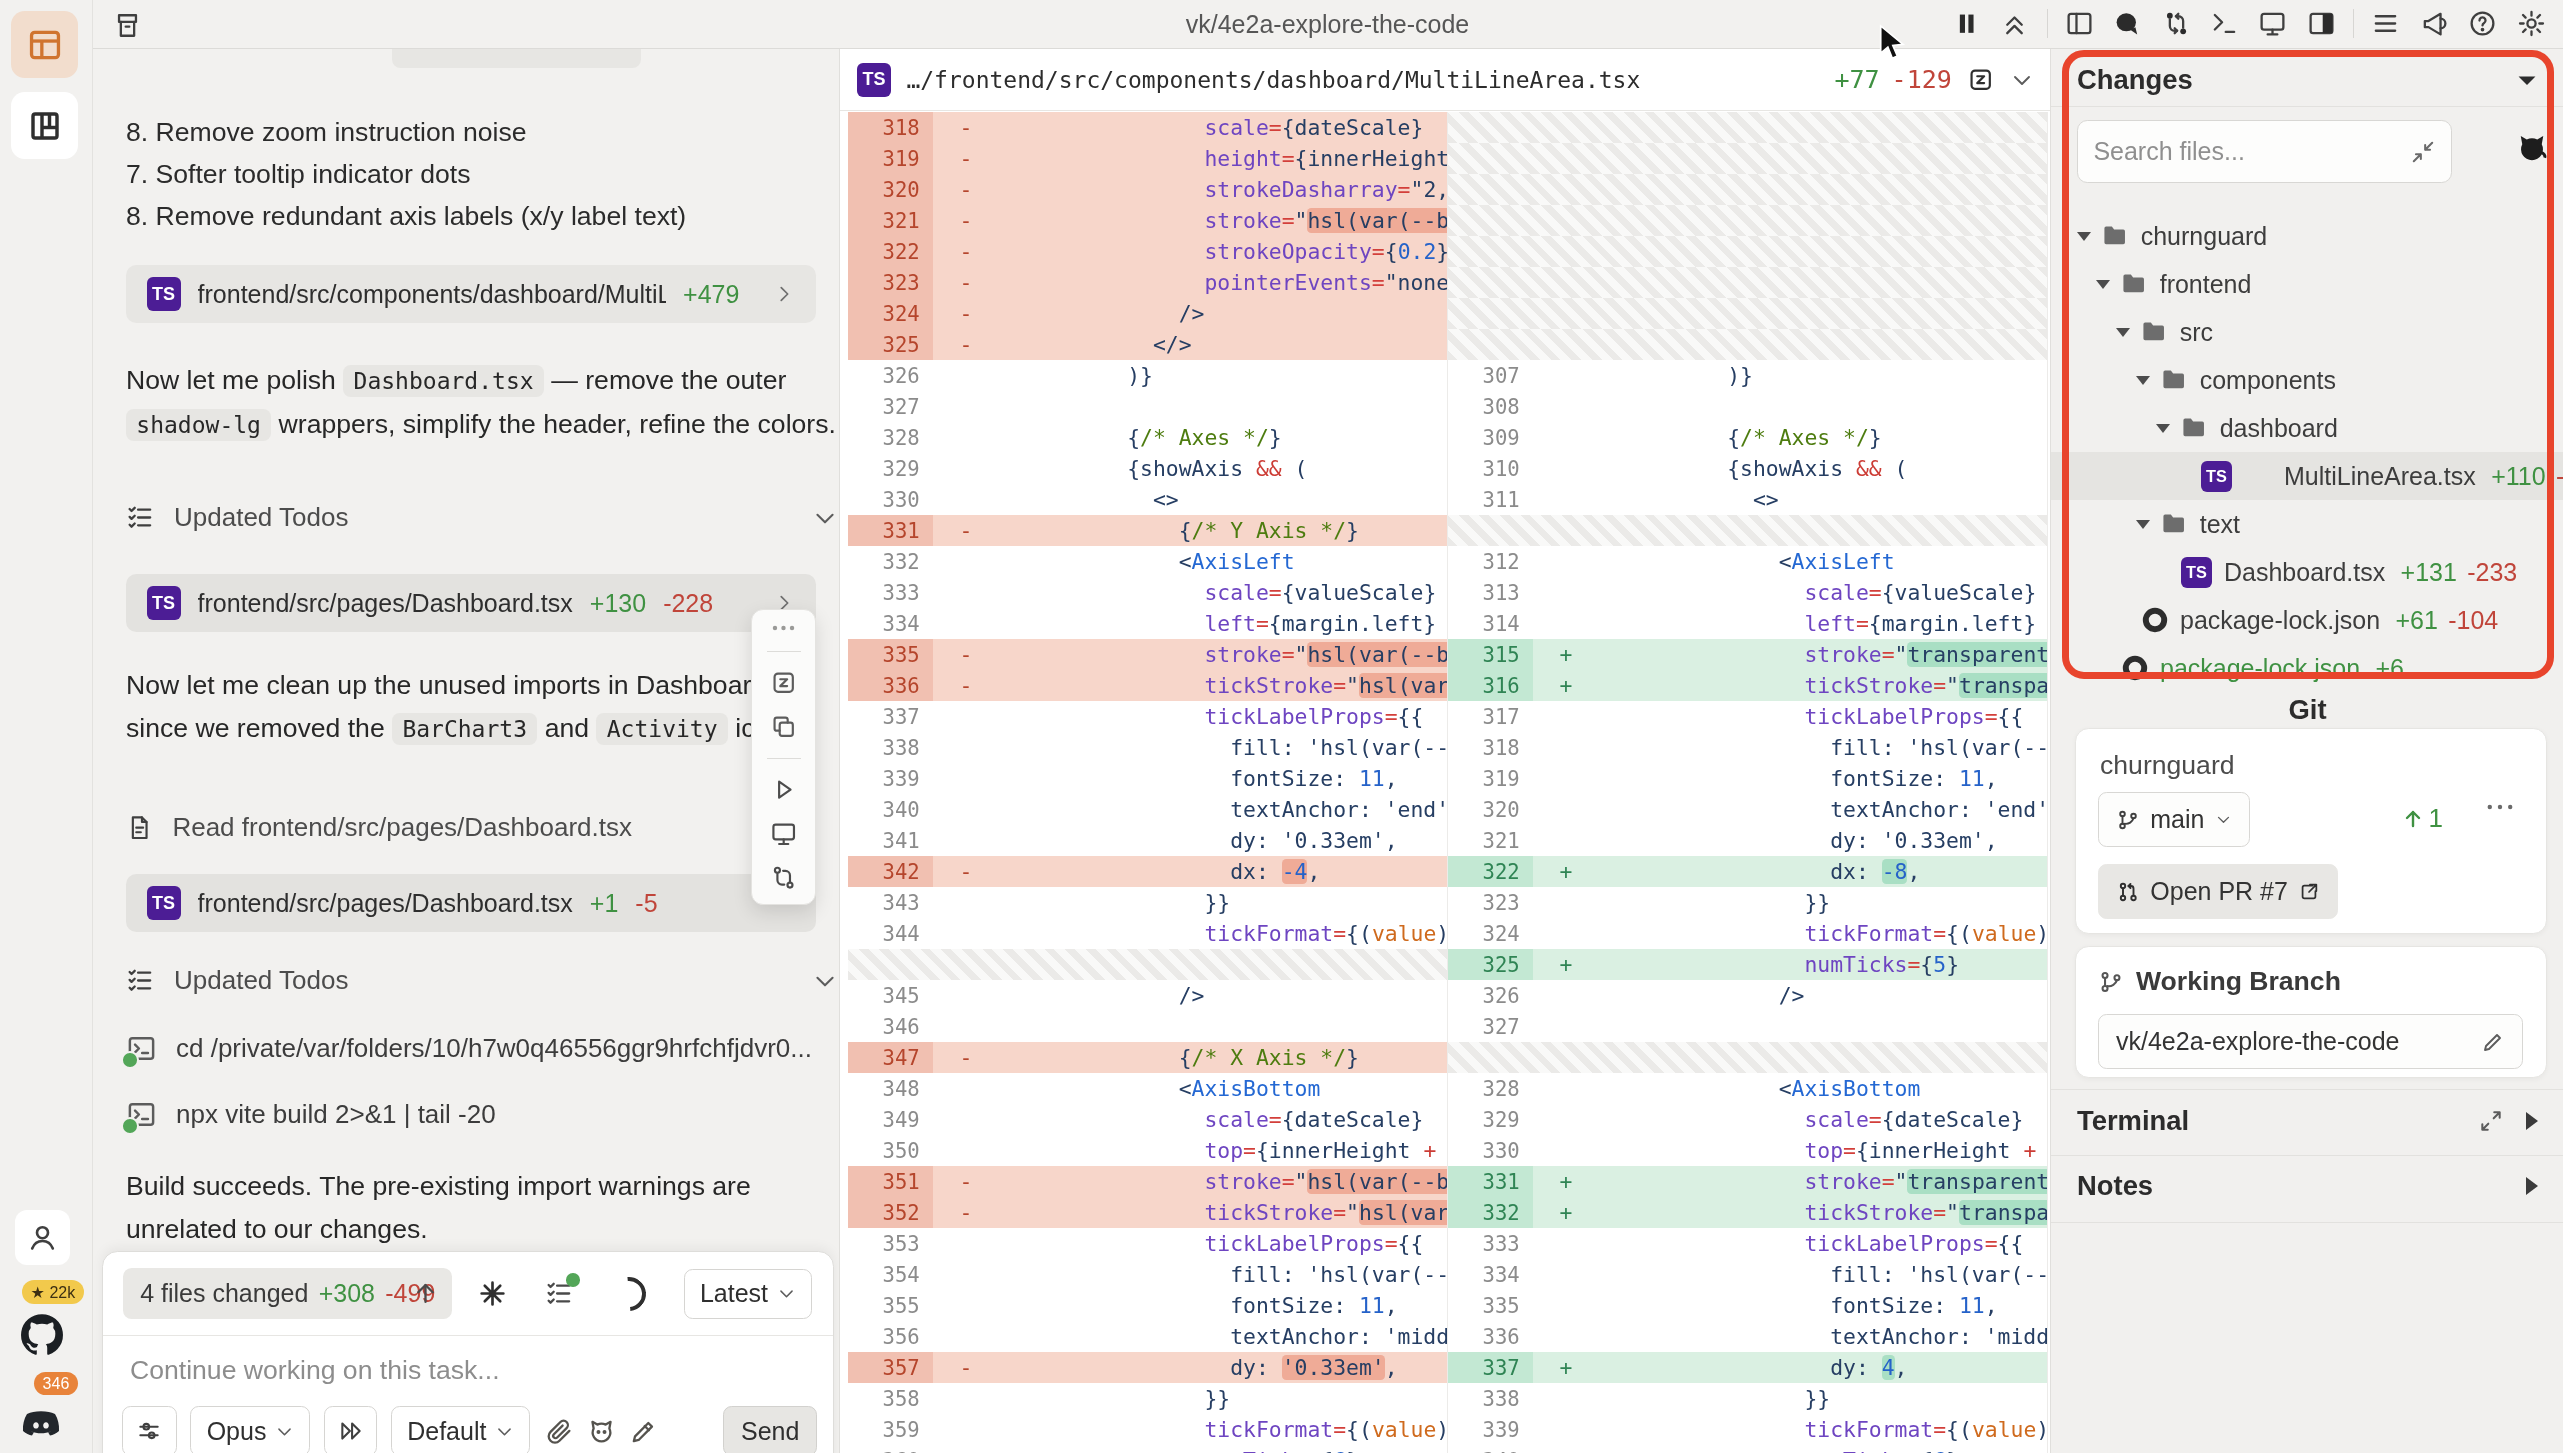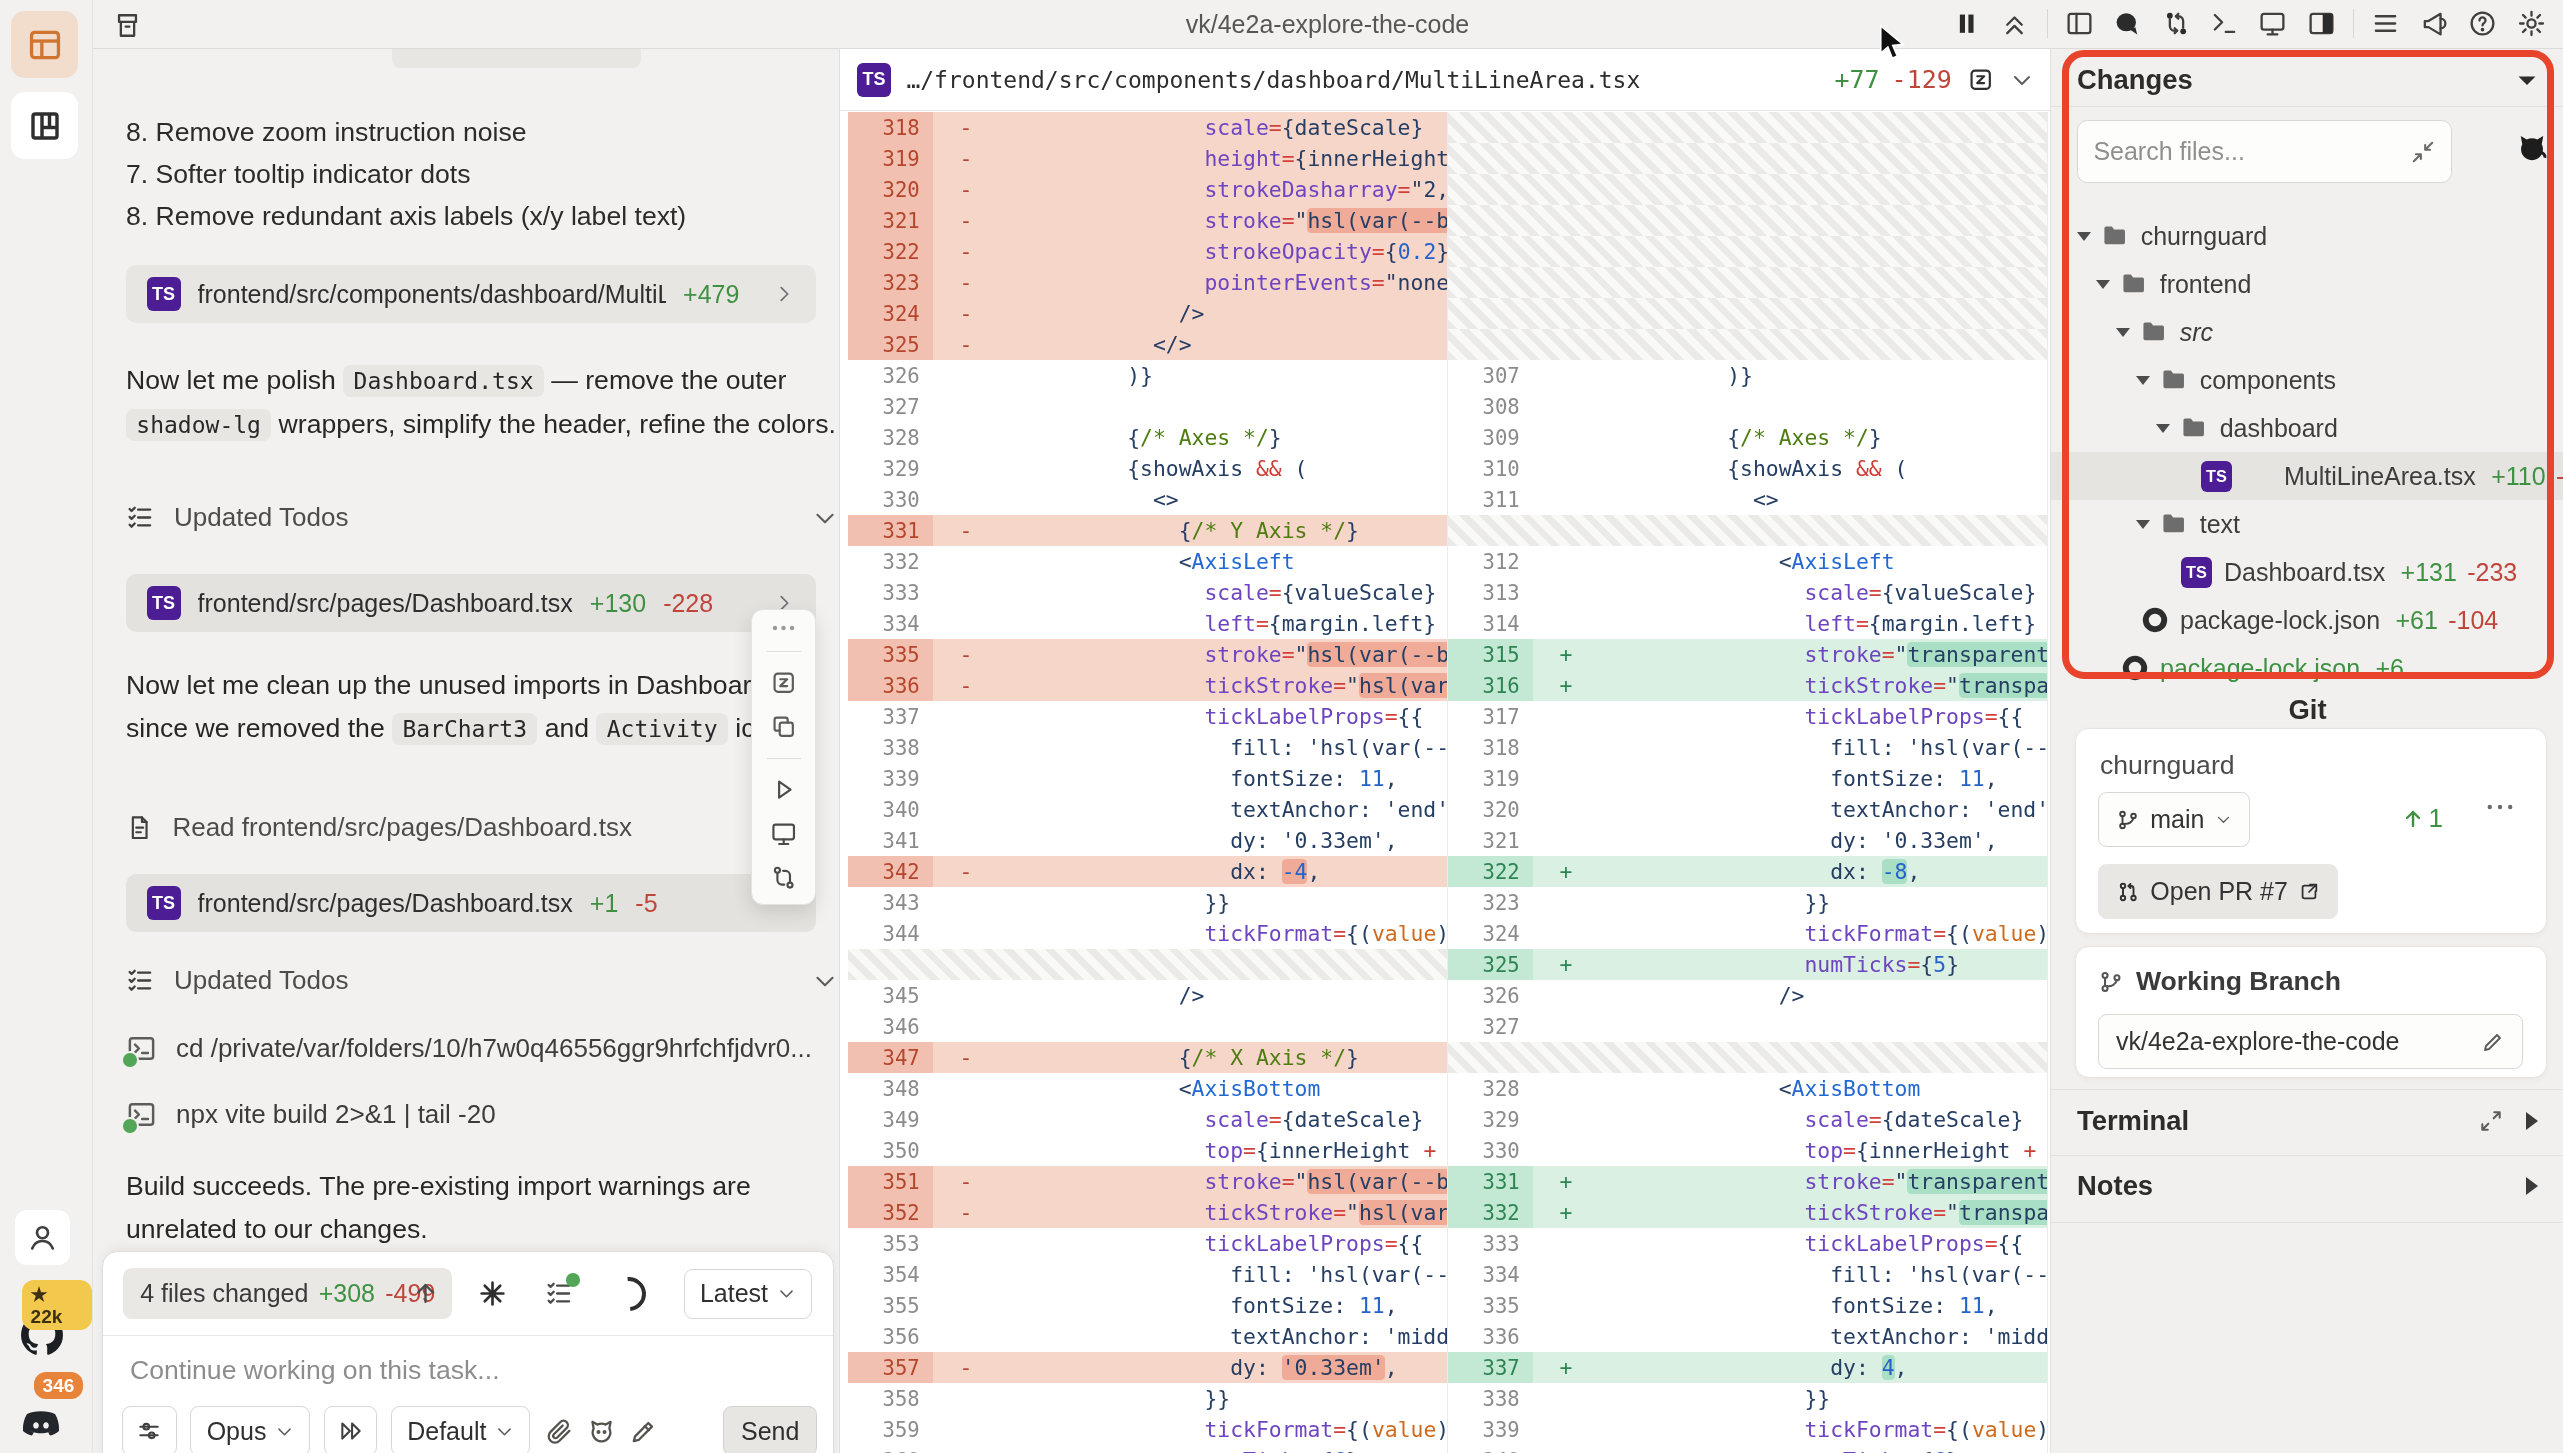--- a/index.html
+++ b/index.html
@@ -15,21 +15,21 @@
   .tb-left{position:absolute;left:19px;top:8.6px;}
   .tb-right{position:absolute;right:15.4px;top:6.9px;display:flex;align-items:center;gap:15.4px;}
   .tb-icon{width:33px;height:33px;display:flex;align-items:center;justify-content:center;}
   .tb-sep{width:0.9px;height:29px;background:#d7d6d3;}
 
   
   .rail{position:absolute;left:0;top:0;width:92px;height:1454px;background:#f2f1ef;border-right:0.9px solid #e3e2df;}
   .rail-btn{position:absolute;left:11px;width:67px;height:67px;border-radius:13.7px;display:flex;align-items:center;justify-content:center;}
   .rail-btn.active{background:#f2ddcd;}
   .rail-btn.white{background:#ffffff;}
-  .badge{position:absolute;font-size:19px;font-weight:bold;border-radius:12px;padding:2.6px 8.6px;color:#3c2f12;z-index:3;}
+  .badge{position:absolute;font-size:16px;font-weight:normal;border-radius:12px;padding:2.6px 8.6px;color:#3c2f12;z-index:3;}
   .badge.gold{background:#f2c94c;}
   .badge.orange{background:#e8833a;color:#fff;}
 
   
   .chat{position:absolute;left:93px;top:49px;width:746px;height:1405px;overflow:hidden;}
   .chat-inner{position:absolute;left:33px;right:24px;top:0;}
   .frag{position:absolute;top:-6.9px;left:0;height:26px;width:100%;}
   .frag-chip{position:absolute;left:266px;top:0;width:249px;height:26px;background:#e7e6e3;border-radius:0 0 8.6px 8.6px;}
   .chat-list{position:absolute;top:62px;left:0;font-size:26.6px;color:#2b2b2b;line-height:42px;}
   .filechip{position:absolute;left:0;width:690px;height:58px;background:#e7e6e3;border-radius:10.3px;
@@ -952,21 +952,21 @@
         </div>
         <div class="tree-row" style="top: 48px;">
           <span style="width: 45px; flex-shrink: 0;"></span>
           <span class="tree-caret"></span>
           <svg width="27.4" height="27.4" viewBox="0 0 24 24" style="margin-right: 12px; flex-shrink: 0;">
             <path fill="#6d6d6d" d="M3 5.5A1.5 1.5 0 0 1 4.5 4h5l2 2.5h8A1.5 1.5 0 0 1 21 8v10a1.5 1.5 0 0 1-1.5 1.5h-15A1.5 1.5 0 0 1 3 18z"></path>
           </svg>
           <span style="white-space: nowrap;">frontend</span>
           <span class="tree-counts"></span>
         </div>
-        <div class="tree-row" style="top: 96px; font-style: italic;">
+        <div class="tree-row" style="top: 96px;">
           <span style="width: 65px; flex-shrink: 0;"></span>
           <span class="tree-caret"></span>
           <svg width="27.4" height="27.4" viewBox="0 0 24 24" style="margin-right: 12px; flex-shrink: 0;">
             <path fill="#6d6d6d" d="M3 5.5A1.5 1.5 0 0 1 4.5 4h5l2 2.5h8A1.5 1.5 0 0 1 21 8v10a1.5 1.5 0 0 1-1.5 1.5h-15A1.5 1.5 0 0 1 3 18z"></path>
           </svg>
           <span style="white-space: nowrap;">src</span>
           <span class="tree-counts"></span>
         </div>
         <div class="tree-row" style="top: 144px;">
           <span style="width: 85px; flex-shrink: 0;"></span>

